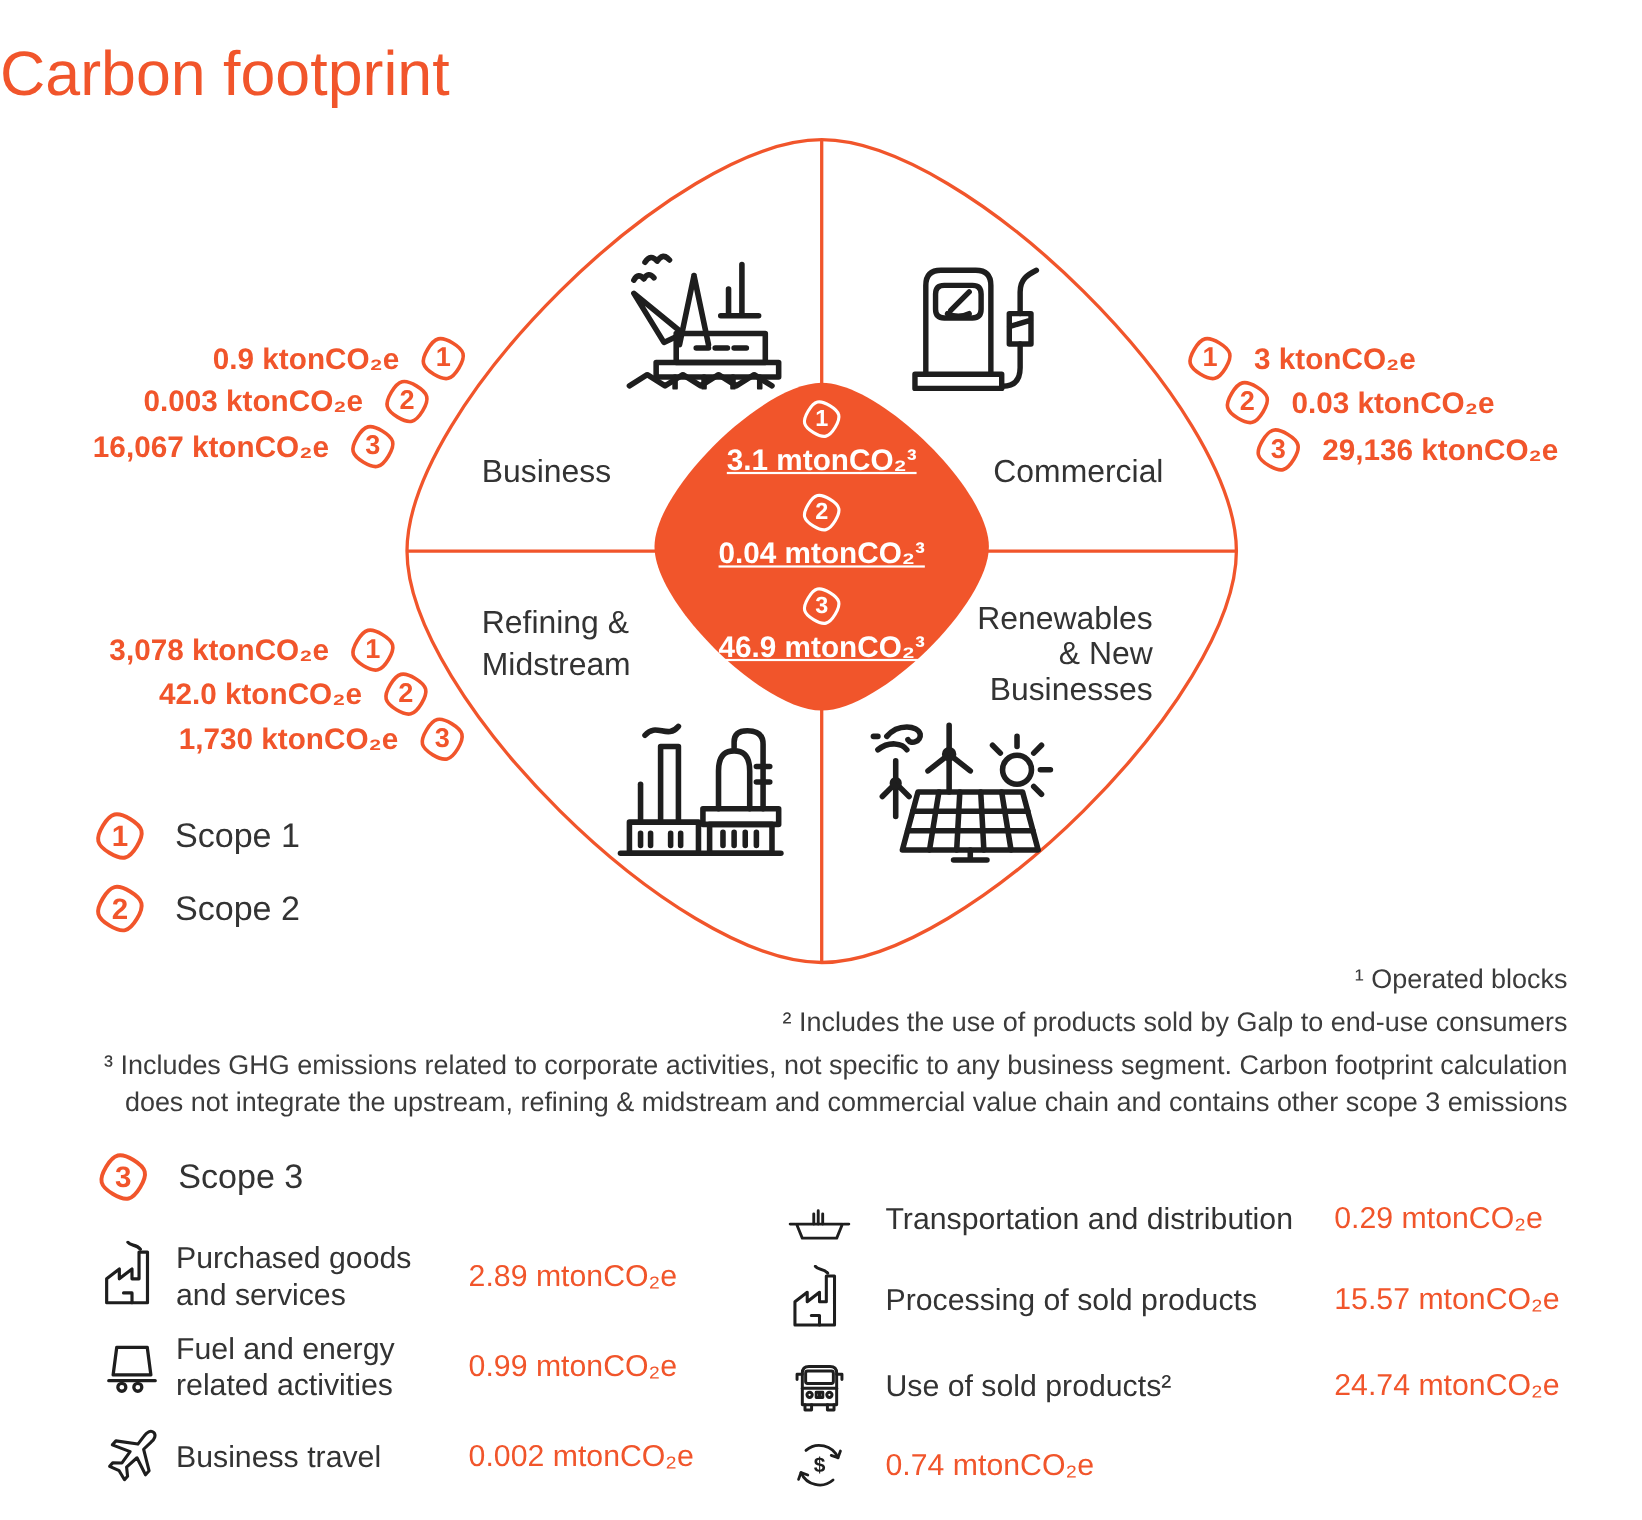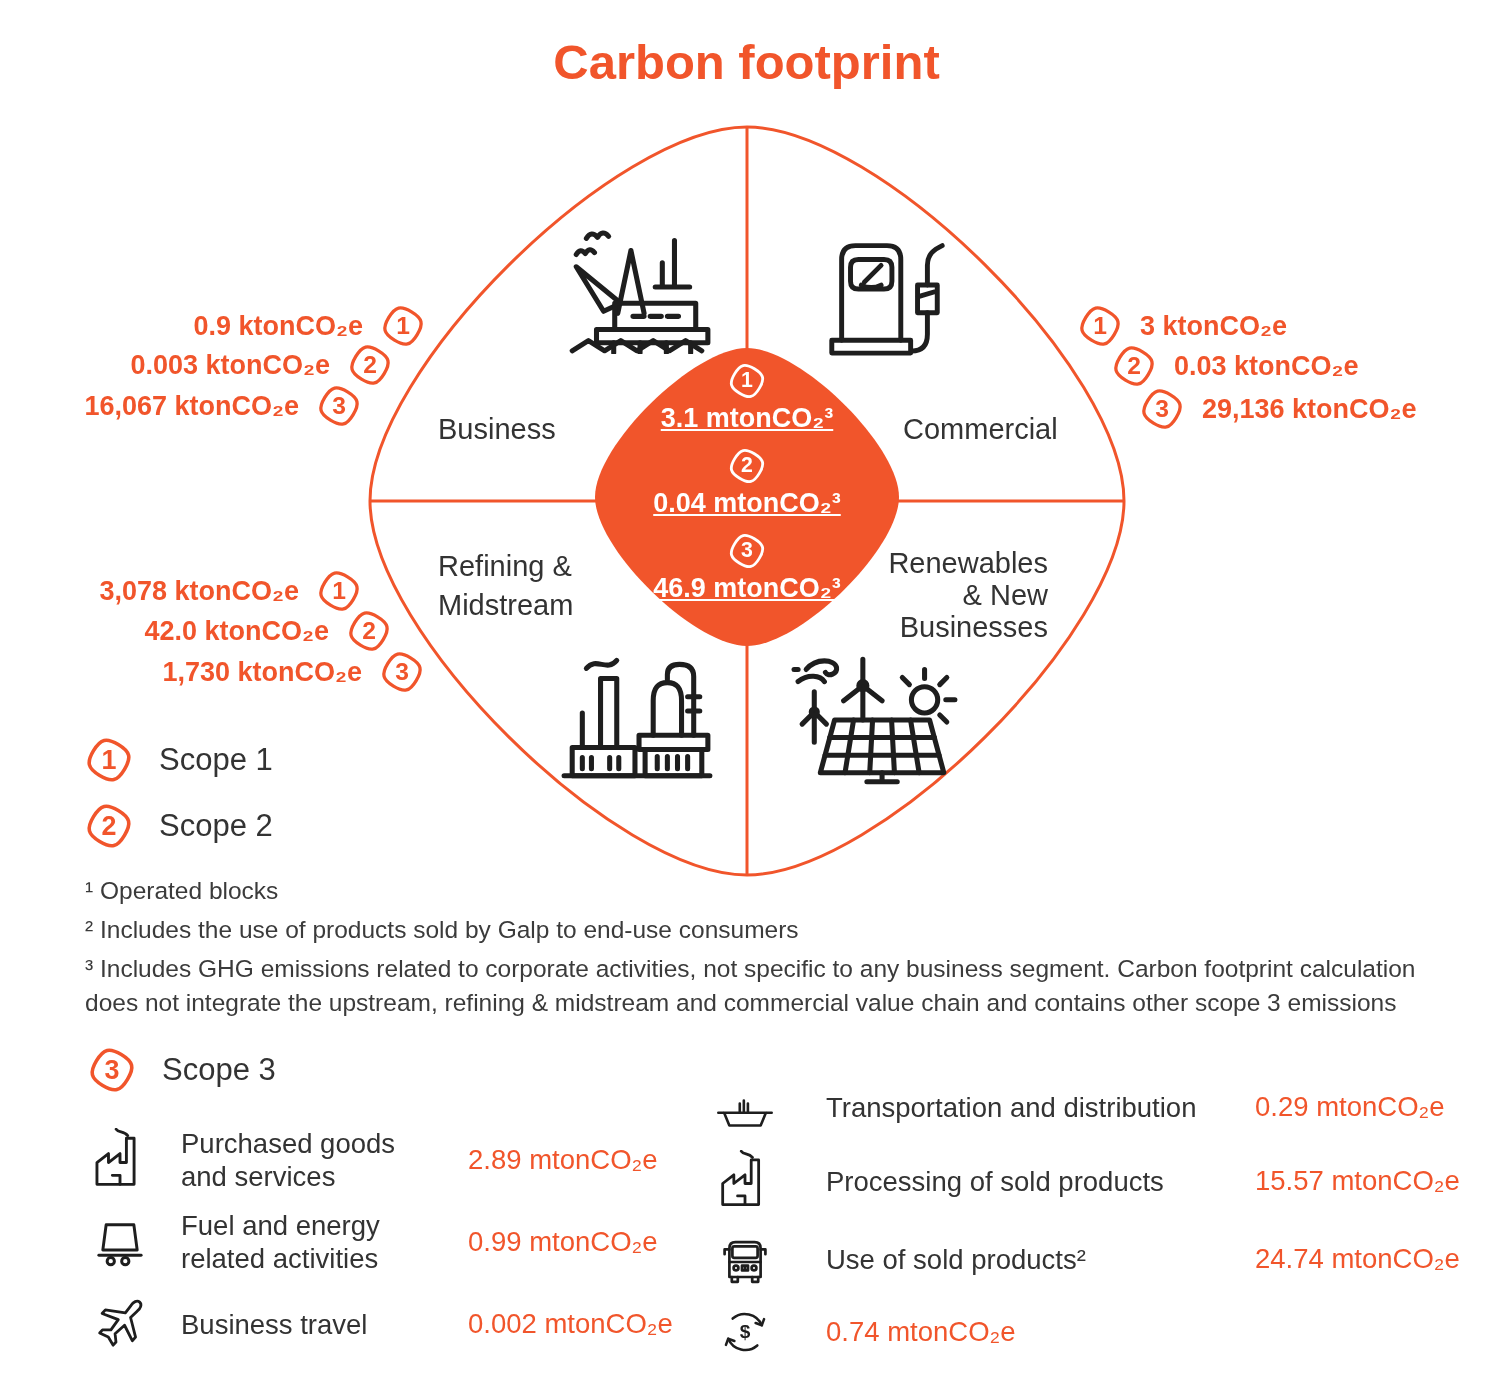--- a/index.html
+++ b/index.html
@@ -1,22 +1,22 @@
 <!DOCTYPE html>
 <html><head>
 <meta charset="utf-8">
 <style>
   html,body{margin:0;padding:0;background:#ffffff;}
   .canvas{
     position:relative;width:1493px;height:1382px;background:#fff;overflow:hidden;
     font-family:"Liberation Sans","DejaVu Sans",sans-serif;color:#2e2e2e;
   }
   .title{
-    position:absolute;left:0;right:0;top:34px;margin:0;text-align:center;
-    font-size:49px;font-weight:700;color:#F1552B;letter-spacing:0px;
+    position:absolute;left:0;right:0;top:34px;margin:0;text-align:left;
+    font-size:57px;font-weight:400;color:#F1552B;letter-spacing:0px;
   }
   
   .diagram-base{position:absolute;left:0;top:0;width:1493px;height:880px;}
   .diagram-base .outline{fill:none;stroke:#F1552B;stroke-width:3;}
   .diagram-base .divider{stroke:#F1552B;stroke-width:3;}
   .diagram-base .blob{fill:#F1552B;stroke:none;}
 
   
   .badge{position:relative;width:var(--s,44px);height:var(--s,44px);display:inline-block;flex:none;color:#F1552B;}
   .badge svg{position:absolute;inset:0;width:100%;height:100%;fill:none;stroke:currentColor;stroke-width:7.5;transform:rotate(-14deg);overflow:visible;}
@@ -36,24 +36,24 @@
   
   .vrow{position:absolute;display:flex;align-items:center;gap:18px;height:46px;}
   .side-val{font-size:27px;font-weight:700;color:#F1552B;white-space:nowrap;}
 
   
   .legend-row{position:absolute;display:flex;align-items:center;gap:26px;}
   .legend-label{font-size:31px;color:#333;}
 
   
   .footnotes{position:absolute;left:85px;top:874px;width:1340px;font-size:24.5px;line-height:1.42;color:#3b3b3b;}
-  .footnotes p{margin:0 0 4px 0;}
-
-  
-  .s3row{position:absolute;display:flex;align-items:center;gap:21px;}
+  .footnotes p{margin:0 0 4px 0;text-align:right;}
+
+  
+  .s3row{position:absolute;display:flex;align-items:center;}
   .s3row .iconbox{display:flex;align-items:center;justify-content:center;flex:none;}
   .s3row.leftcol{left:80px;}
   .s3row.leftcol .iconbox{width:80px;}
   .s3row.leftcol .lbl{width:266px;}
   .s3row.rightcol{left:685px;}
   .s3row.rightcol .iconbox{width:120px;}
   .s3row.rightcol .lbl{width:408px;}
   .s3row .lbl{font-size:27.5px;line-height:1.2;color:#333;}
   .s3row .val{font-size:27.5px;color:#F1552B;white-space:nowrap;}
 

